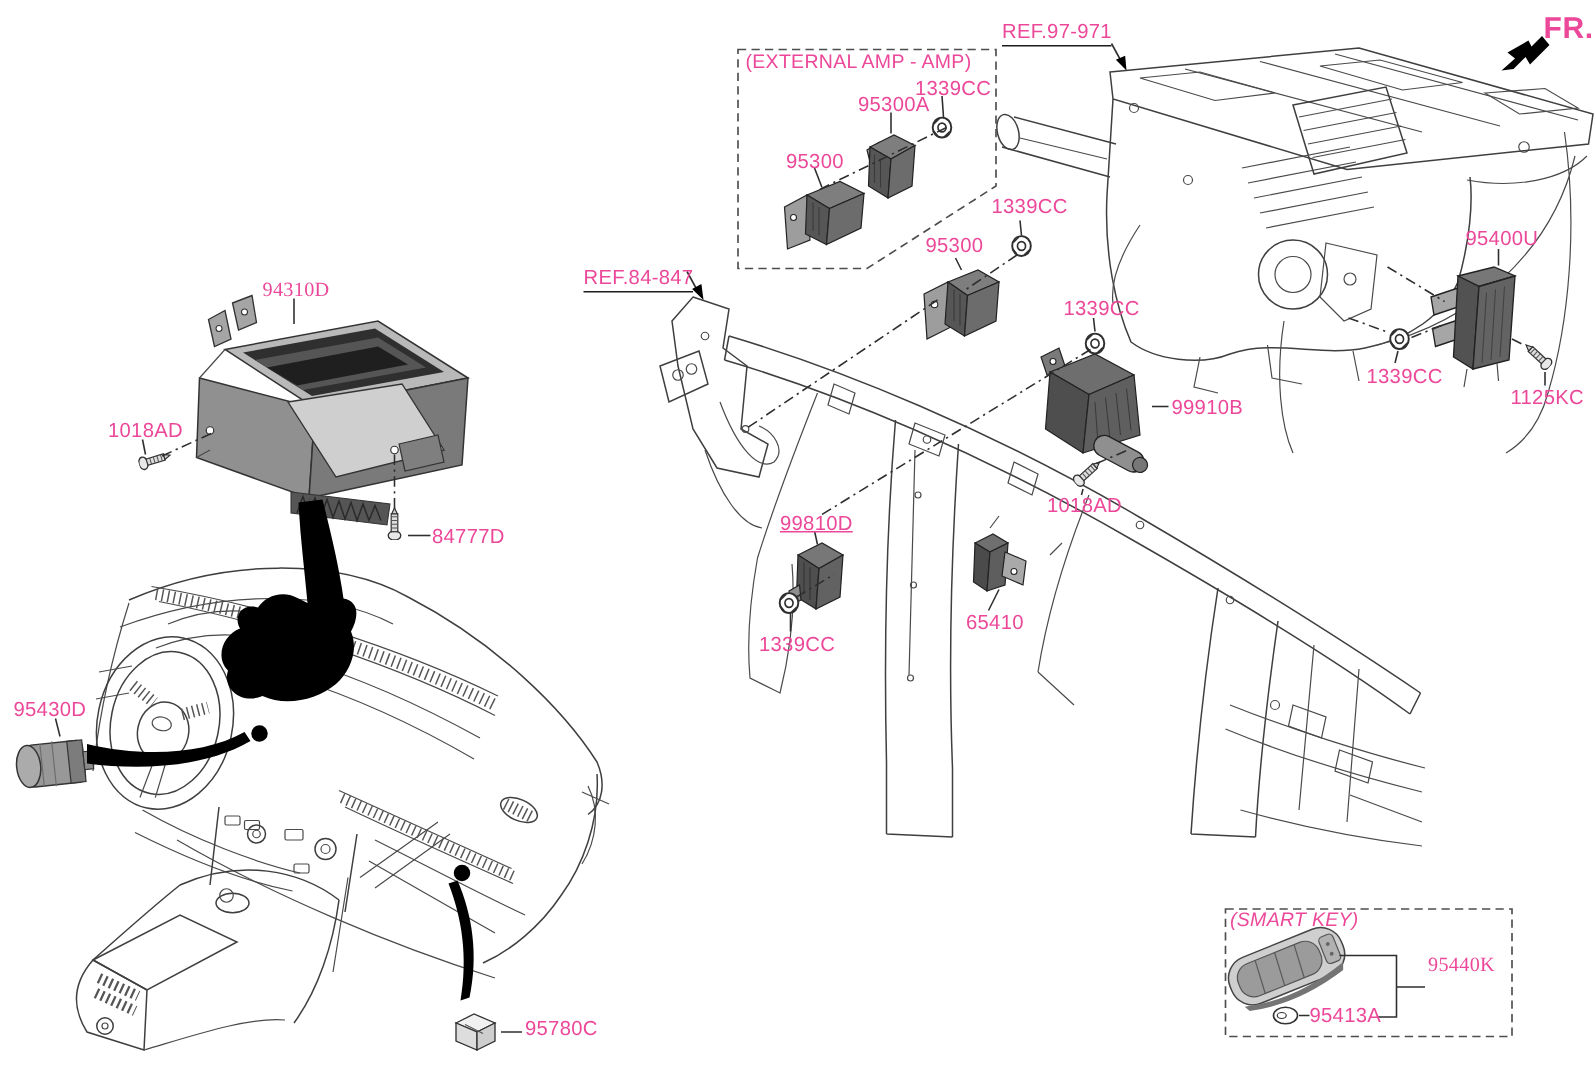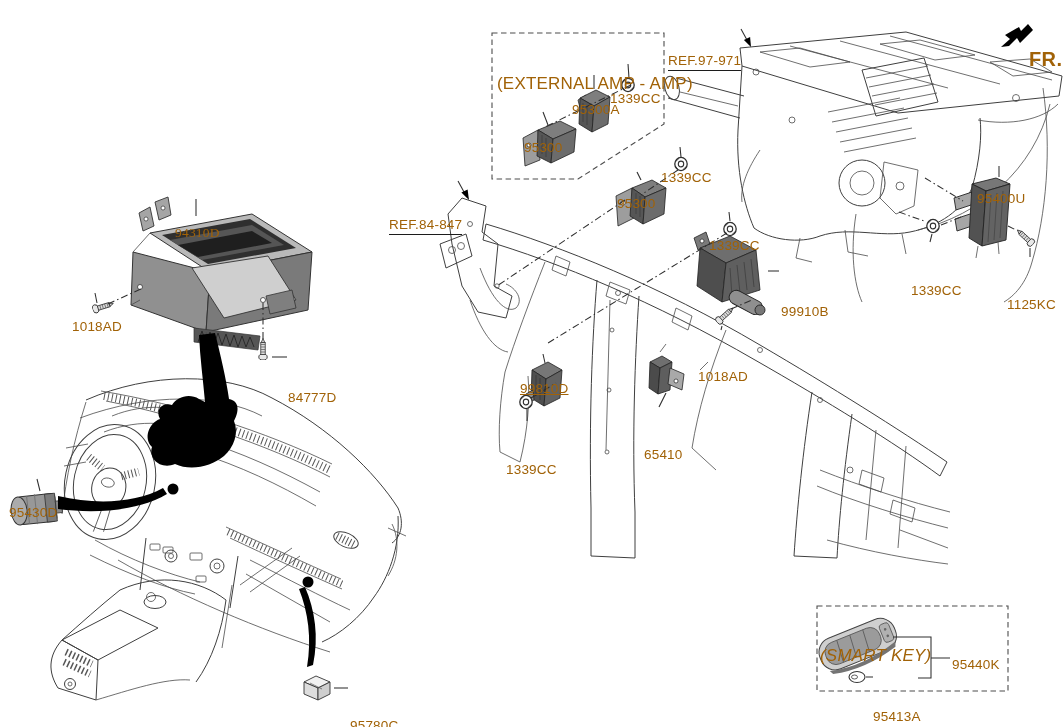--- a/index.html
+++ b/index.html
@@ -1,22 +1,22 @@
 <!DOCTYPE html>
 <html><head>
 <meta charset="utf-8">
 <style>
   html,body{margin:0;padding:0;background:#fff;}
   #canvas{position:relative;width:1063px;height:727px;background:#fff;overflow:hidden;
           font-family:"Liberation Sans",sans-serif;}
   svg{position:absolute;left:0;top:0;}
-  .lbl{position:absolute;font:13.5px/1.15 "Liberation Sans",sans-serif;color:#a16207;
-       white-space:nowrap;letter-spacing:.2px;margin-top:40px;}
+  .lbl{position:absolute;font:13.5px/1.15 "Liberation Sans",sans-serif;color:#ec4899;
+       white-space:nowrap;letter-spacing:.2px;}
   .ref{border-bottom:1.4px solid #1c1c1c;padding-bottom:1px;}
-  .grp{font-size:17px;}
+  .grp{font-size:13px;}
   .fr{font-size:20px;font-weight:700;letter-spacing:.4px;}
   .ln{stroke:#3f3f3f;stroke-width:1;fill:none;}
   .thin{stroke:#4a4a4a;stroke-width:.8;fill:none;}
   .axis{stroke:#2e2e2e;stroke-width:1.05;fill:none;stroke-dasharray:7 3 1.5 3;}
   .leader{stroke:#2e2e2e;stroke-width:1.05;fill:none;}
   .dashedbox{fill:none;stroke:#4d4d4d;stroke-width:1.1;stroke-dasharray:5.5 3.5;}
   .hatch{stroke:#555;fill:none;}
   .blackfill{fill:#000;stroke:none;}
 </style>
 </head>
@@ -349,16 +349,16 @@
 <div class="lbl" style="left:617px;top:156px;">95300</div>
 <div class="lbl" style="left:520px;top:341px;text-decoration:underline;">99810D</div>
 <div class="lbl" style="left:506px;top:422px;">1339CC</div>
 <div class="lbl" style="left:644px;top:407px;">65410</div>
 <div class="lbl" style="left:709px;top:198px;">1339CC</div>
 <div class="lbl" style="left:781px;top:264px;text-align:center;">99910B</div>
 <div class="lbl" style="left:698px;top:329px;">1018AD</div>
 <div class="lbl" style="left:977px;top:151px;">95400U</div>
 <div class="lbl" style="left:911px;top:243px;">1339CC</div>
 <div class="lbl" style="left:1007px;top:257px;">1125KC</div>
-<div class="lbl" style="left:952px;top:617px;">95440K</div>
+<div class="lbl" style="left:952px;top:635px;font-family:Liberation Serif, serif;">95440K</div>
 <div class="lbl" style="left:873px;top:669px;">95413A</div>
 
 </div>
 
 </body></html>

